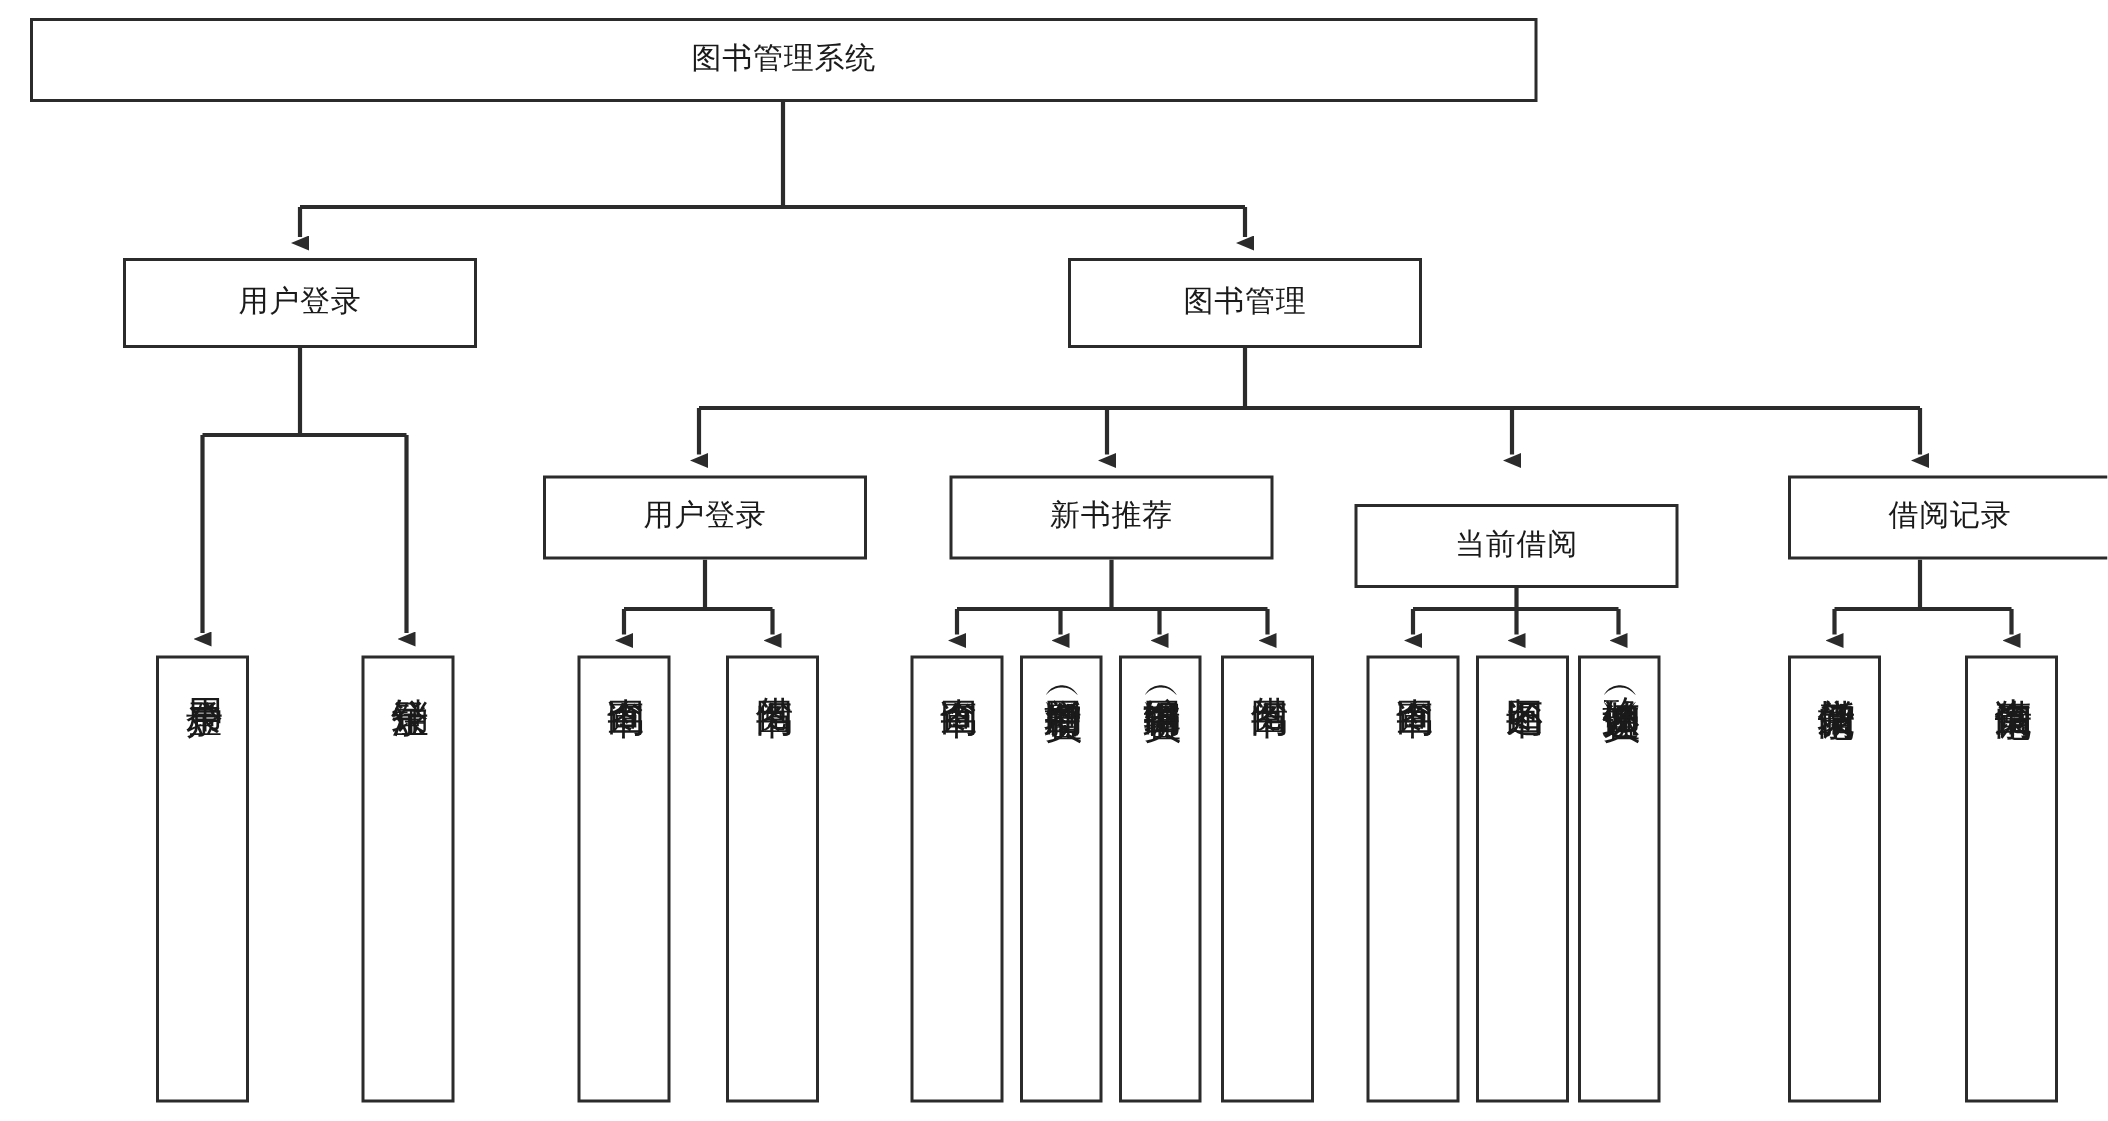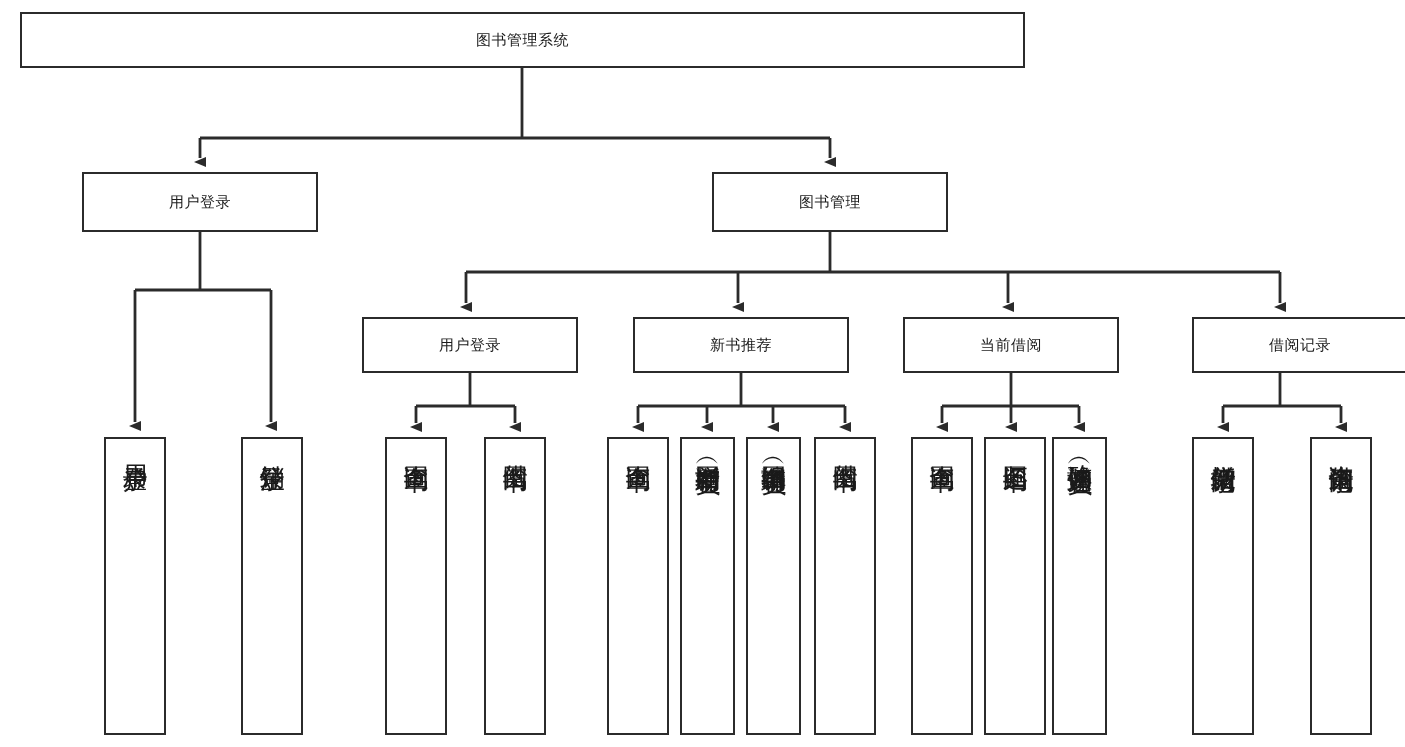--- a/index.html
+++ b/index.html
@@ -36,21 +36,21 @@
     color: #1a1a1a;
   }
   .node .label {
     display: block;
     text-align: center;
     line-height: 1.18;
     letter-spacing: 0.5px;
   }
   
   .node.horiz .label {
-    font-size: 15px;
+    font-size: 20px;
     writing-mode: horizontal-tb;
   }
   
   .node.vert {
     padding: 6px 0;
     align-items: flex-start;
   }
   .node.vert .label {
     writing-mode: vertical-rl;
     text-orientation: upright;
@@ -134,21 +134,21 @@
       </div>
       <div class="node horiz" style="left: 712px; top: 172px; width: 236px; height: 60px;">
         <span class="label">图书管理</span>
       </div>
       <div class="node horiz" style="left: 362px; top: 317px; width: 216px; height: 56px;">
         <span class="label">用户登录</span>
       </div>
       <div class="node horiz" style="left: 633px; top: 317px; width: 216px; height: 56px;">
         <span class="label">新书推荐</span>
       </div>
-      <div class="node horiz" style="left: 903px; top: 317px; width: 216px; height: 56px;">
+      <div class="node horiz" style="left: 903px; top: 336px; width: 216px; height: 56px;">
         <span class="label">当前借阅</span>
       </div>
       <div class="node horiz" style="left: 1172px; top: 317px; width: 216px; height: 56px; margin-left: 20px;">
         <span class="label">借阅记录</span>
       </div>
       <div class="node vert" style="left: 104px; top: 437px; width: 62px; height: 298px;">
         <span class="label">用户登录</span>
       </div>
       <div class="node vert" style="left: 241px; top: 437px; width: 62px; height: 298px;">
         <span class="label">注销登录</span>

